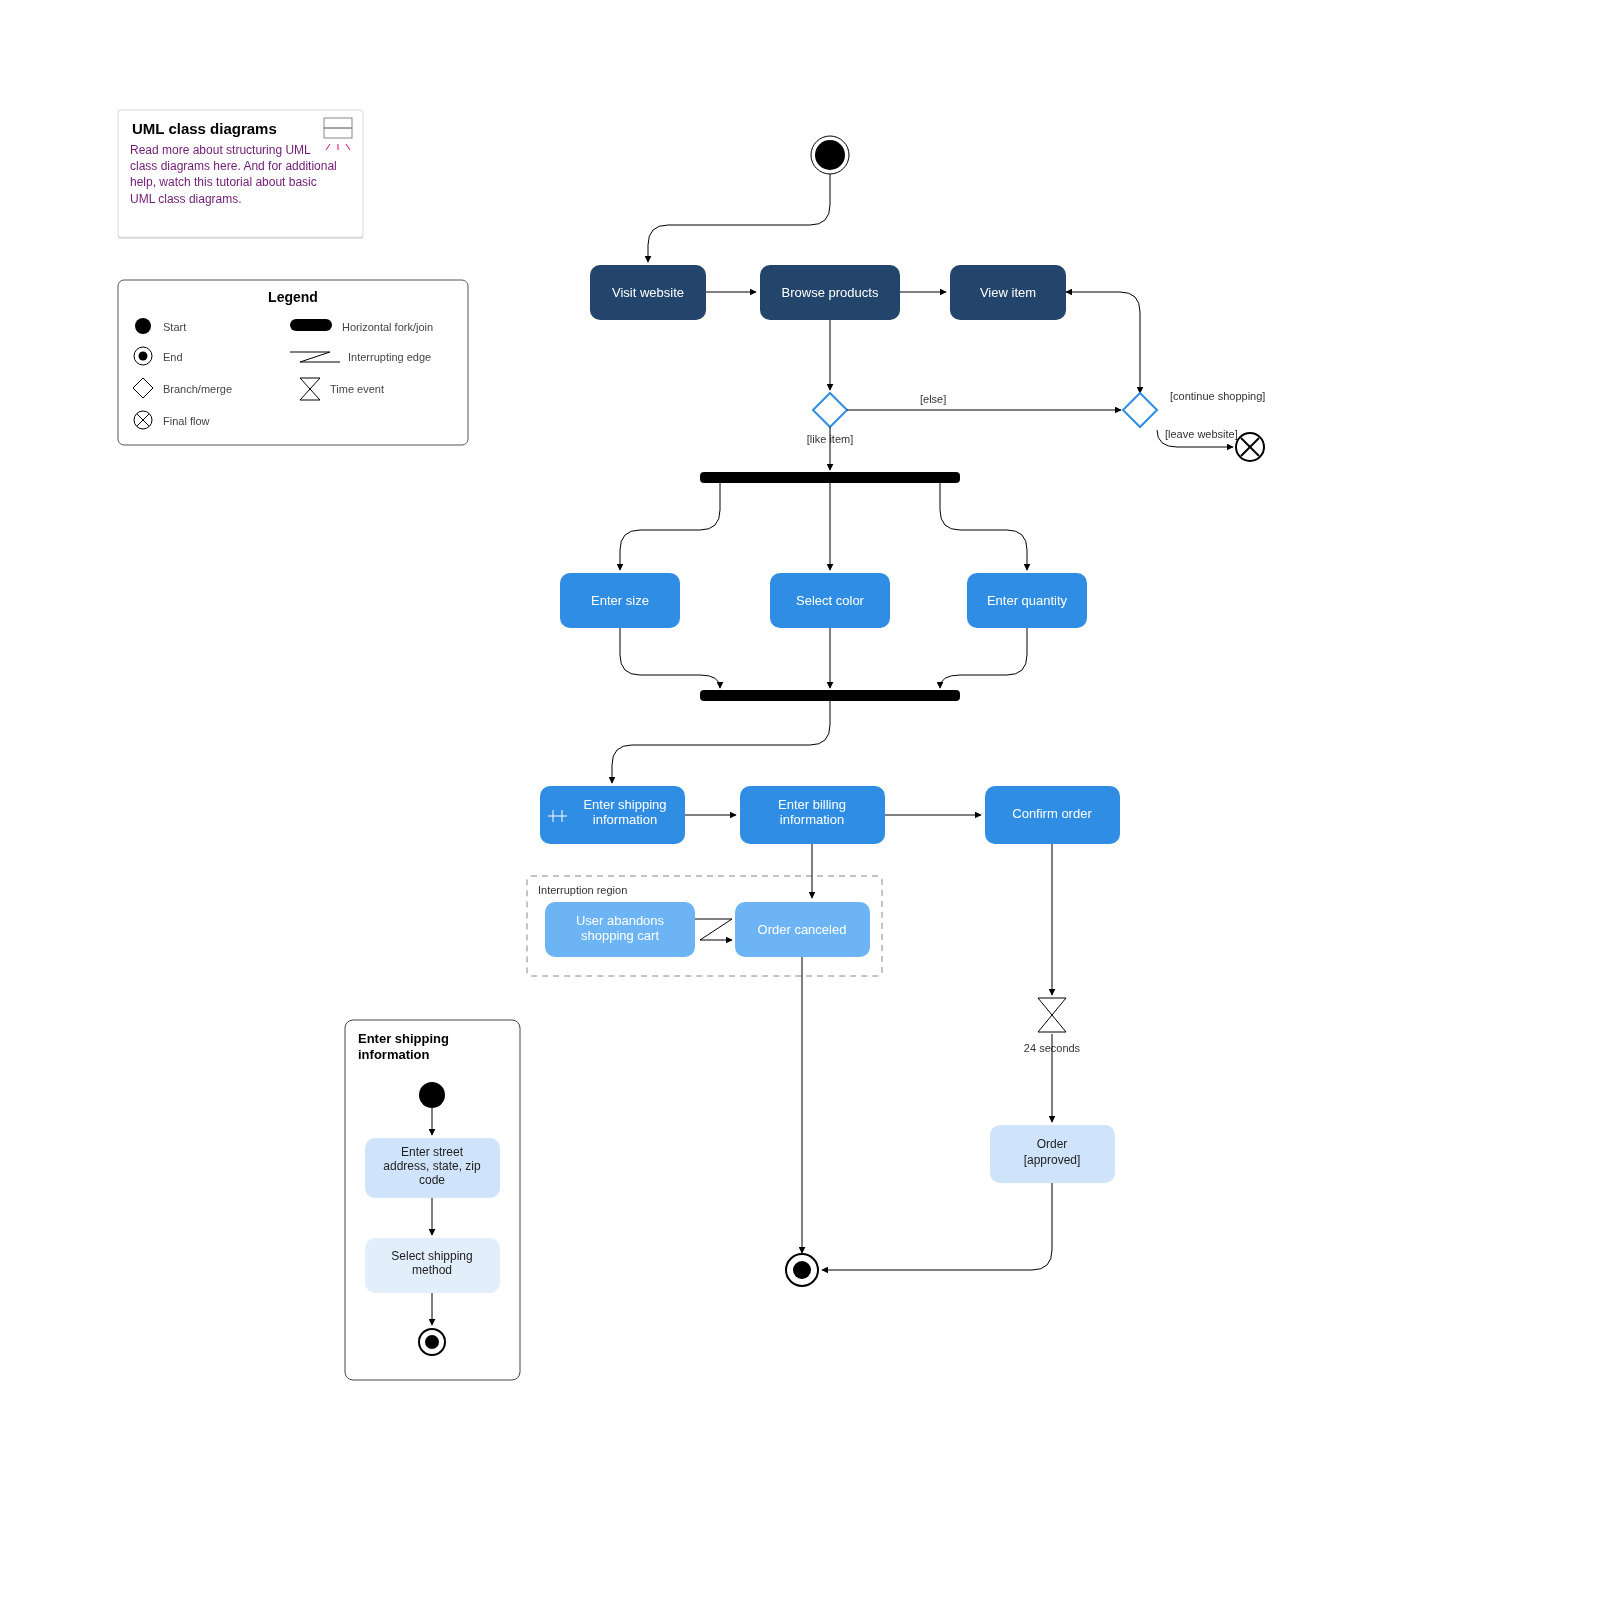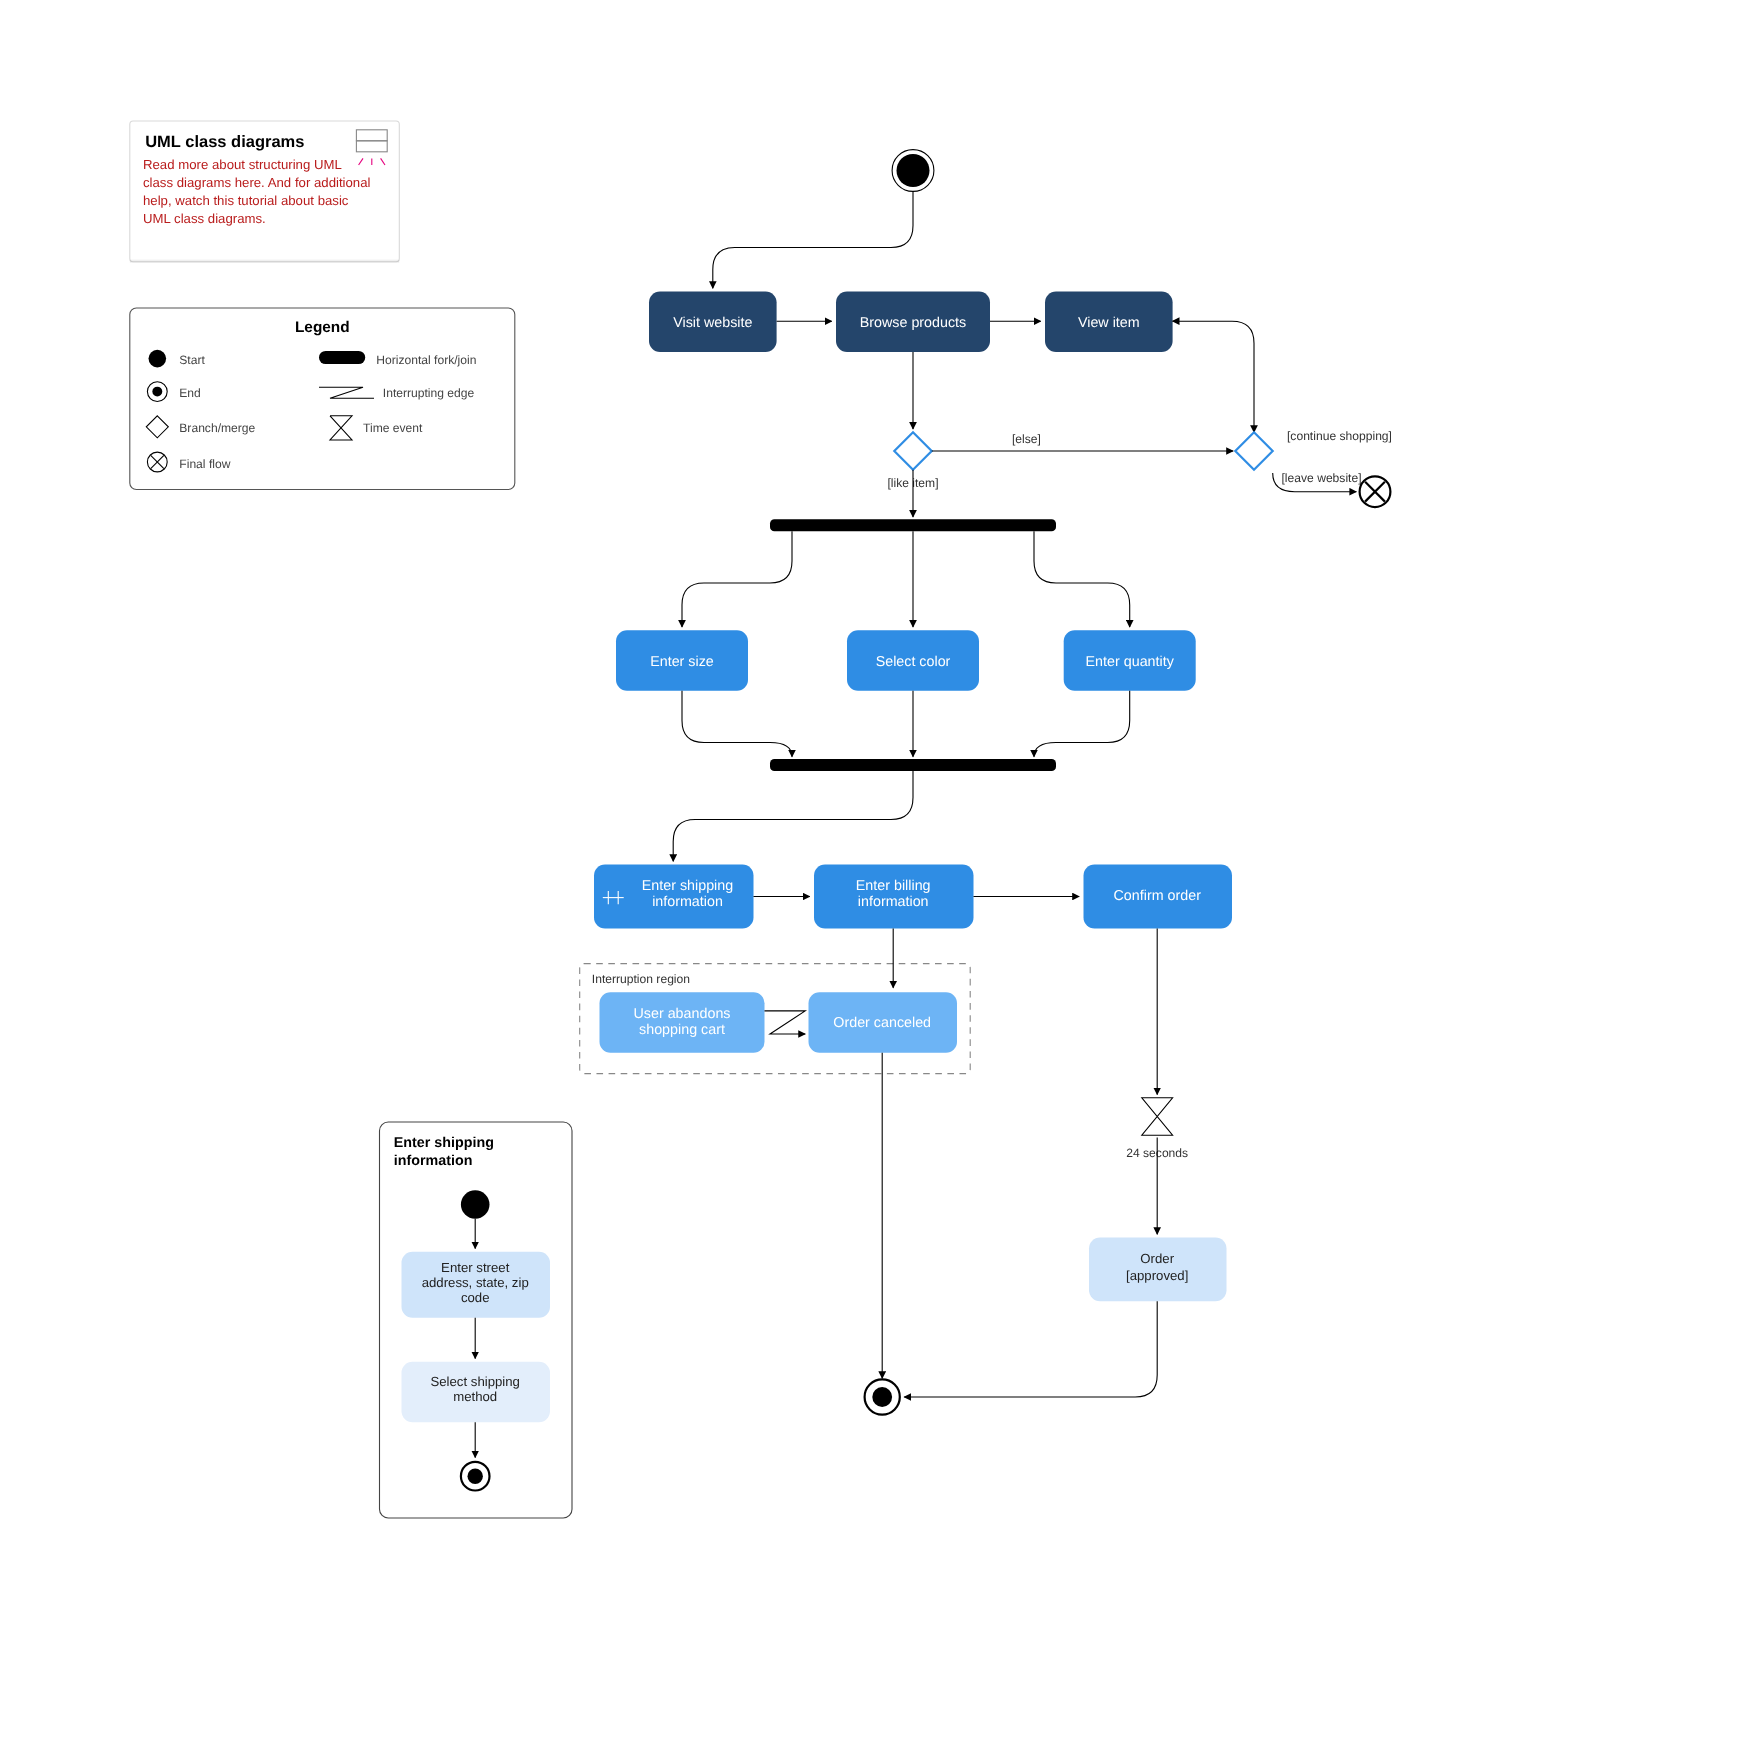--- a/index.html
+++ b/index.html
@@ -30,21 +30,21 @@
   <text x="132" y="134" font-size="15" font-weight="bold">UML class diagrams</text>
 
   <g>
     <rect x="324" y="118" width="28" height="10" fill="none" stroke="#888"></rect>
     <rect x="324" y="128" width="28" height="10" fill="none" stroke="#888"></rect>
     <line x1="330" y1="144" x2="326" y2="150" stroke="#e5007e"></line>
     <line x1="338" y1="144" x2="338" y2="150" stroke="#e5007e"></line>
     <line x1="346" y1="144" x2="350" y2="150" stroke="#e5007e"></line>
   </g>
   <foreignObject x="130" y="142" width="210" height="90">
-    <div xmlns="http://www.w3.org/1999/xhtml" style="font:12px Arial;line-height:1.35;color:#b91c1c">Read more about structuring UML class diagrams here. And for additional help, watch this tutorial about basic UML class diagrams.</div>
+    <div xmlns="http://www.w3.org/1999/xhtml" style="font:12px Arial;line-height:1.35;color:#701a75">Read more about structuring UML class diagrams here. And for additional help, watch this tutorial about basic UML class diagrams.</div>
   </foreignObject>
 </g>
 
 <g>
   <rect x="118" y="280" width="350" height="165" rx="6" fill="#fff" stroke="#555"></rect>
   <text x="293" y="302" text-anchor="middle" font-size="14" font-weight="bold">Legend</text>
 
   <circle cx="143" cy="326" r="8" fill="#000"></circle>
   <text x="163" y="331" class="txt-small">Start</text>
   <rect x="290" y="319" width="42" height="12" rx="6" fill="#000"></rect>

